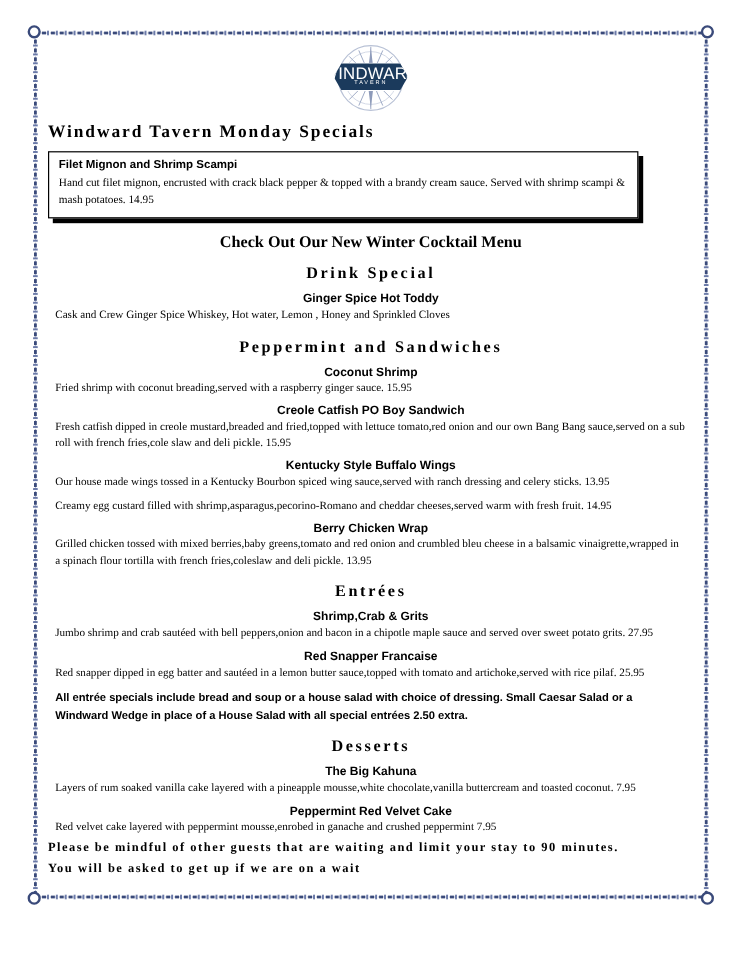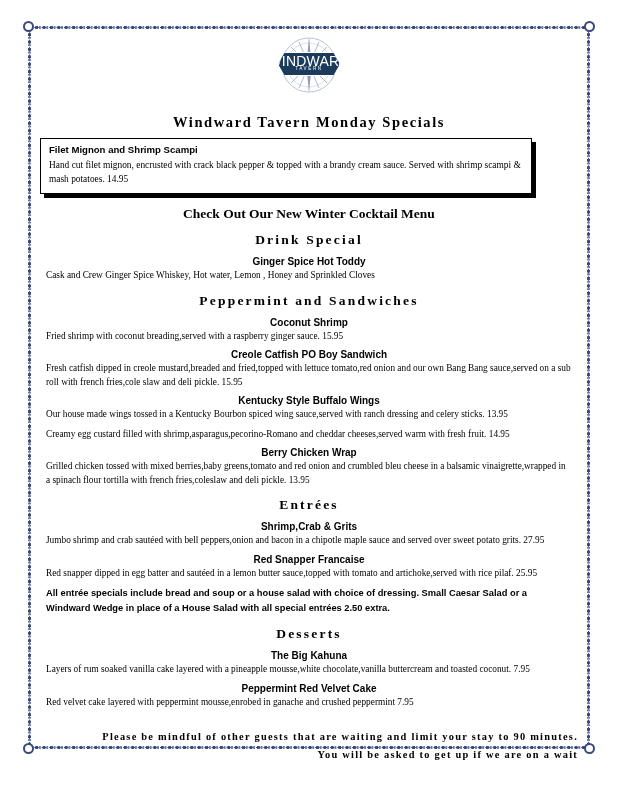--- a/index.html
+++ b/index.html
@@ -117,27 +117,26 @@
   .logo-sub {
     color: #ffffff;
     font-family: "Liberation Sans", sans-serif;
     font-size: 4.6px;
     letter-spacing: 1.6px;
     line-height: 6px;
   }
 
   
   .main-title {
-    text-align: center;
     font-family: "Liberation Serif", serif;
     font-weight: bold;
     font-size: 14.5px;
     letter-spacing: 1.6px;
     color: #000000;
-    margin: 20px 0 7px 0;
+    margin: 8px 0 7px 0;
   }
   .sub-title {
     text-align: center;
     font-family: "Liberation Serif", serif;
     font-weight: bold;
     font-size: 13.5px;
     color: #000000;
     margin: 10px 0 8px 0;
   }
   .section-title {
@@ -200,23 +199,23 @@
     color: #000000;
     line-height: 15px;
     padding: 0 6px;
     margin-top: 1px;
   }
 
   
   .footer {
     position: absolute;
     left: 40px;
-    top: 728px;
+    top: 698px;
     width: 538px;
-    text-align: right;
+    text-align: left;
   }
   .footer-line {
     font-family: "Liberation Serif", serif;
     font-weight: bold;
     font-size: 10.4px;
     letter-spacing: 1.25px;
     color: #000000;
     line-height: 18px;
   }
 </style>

